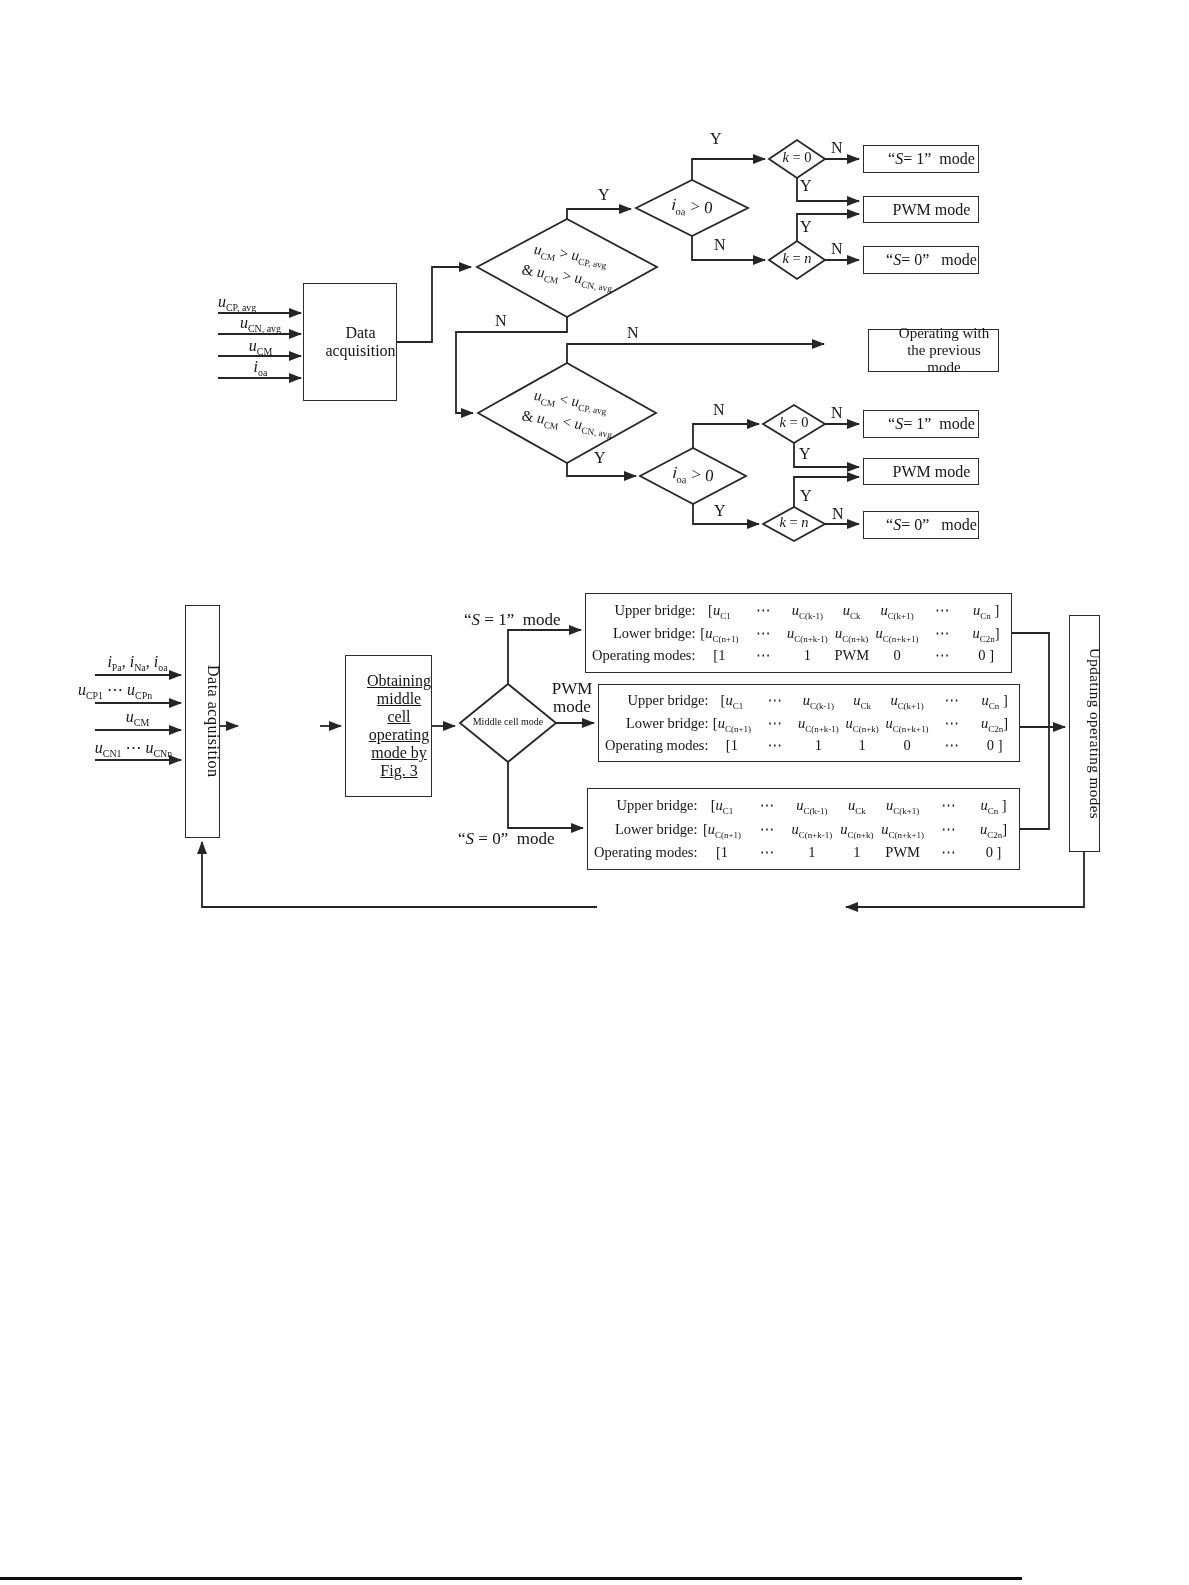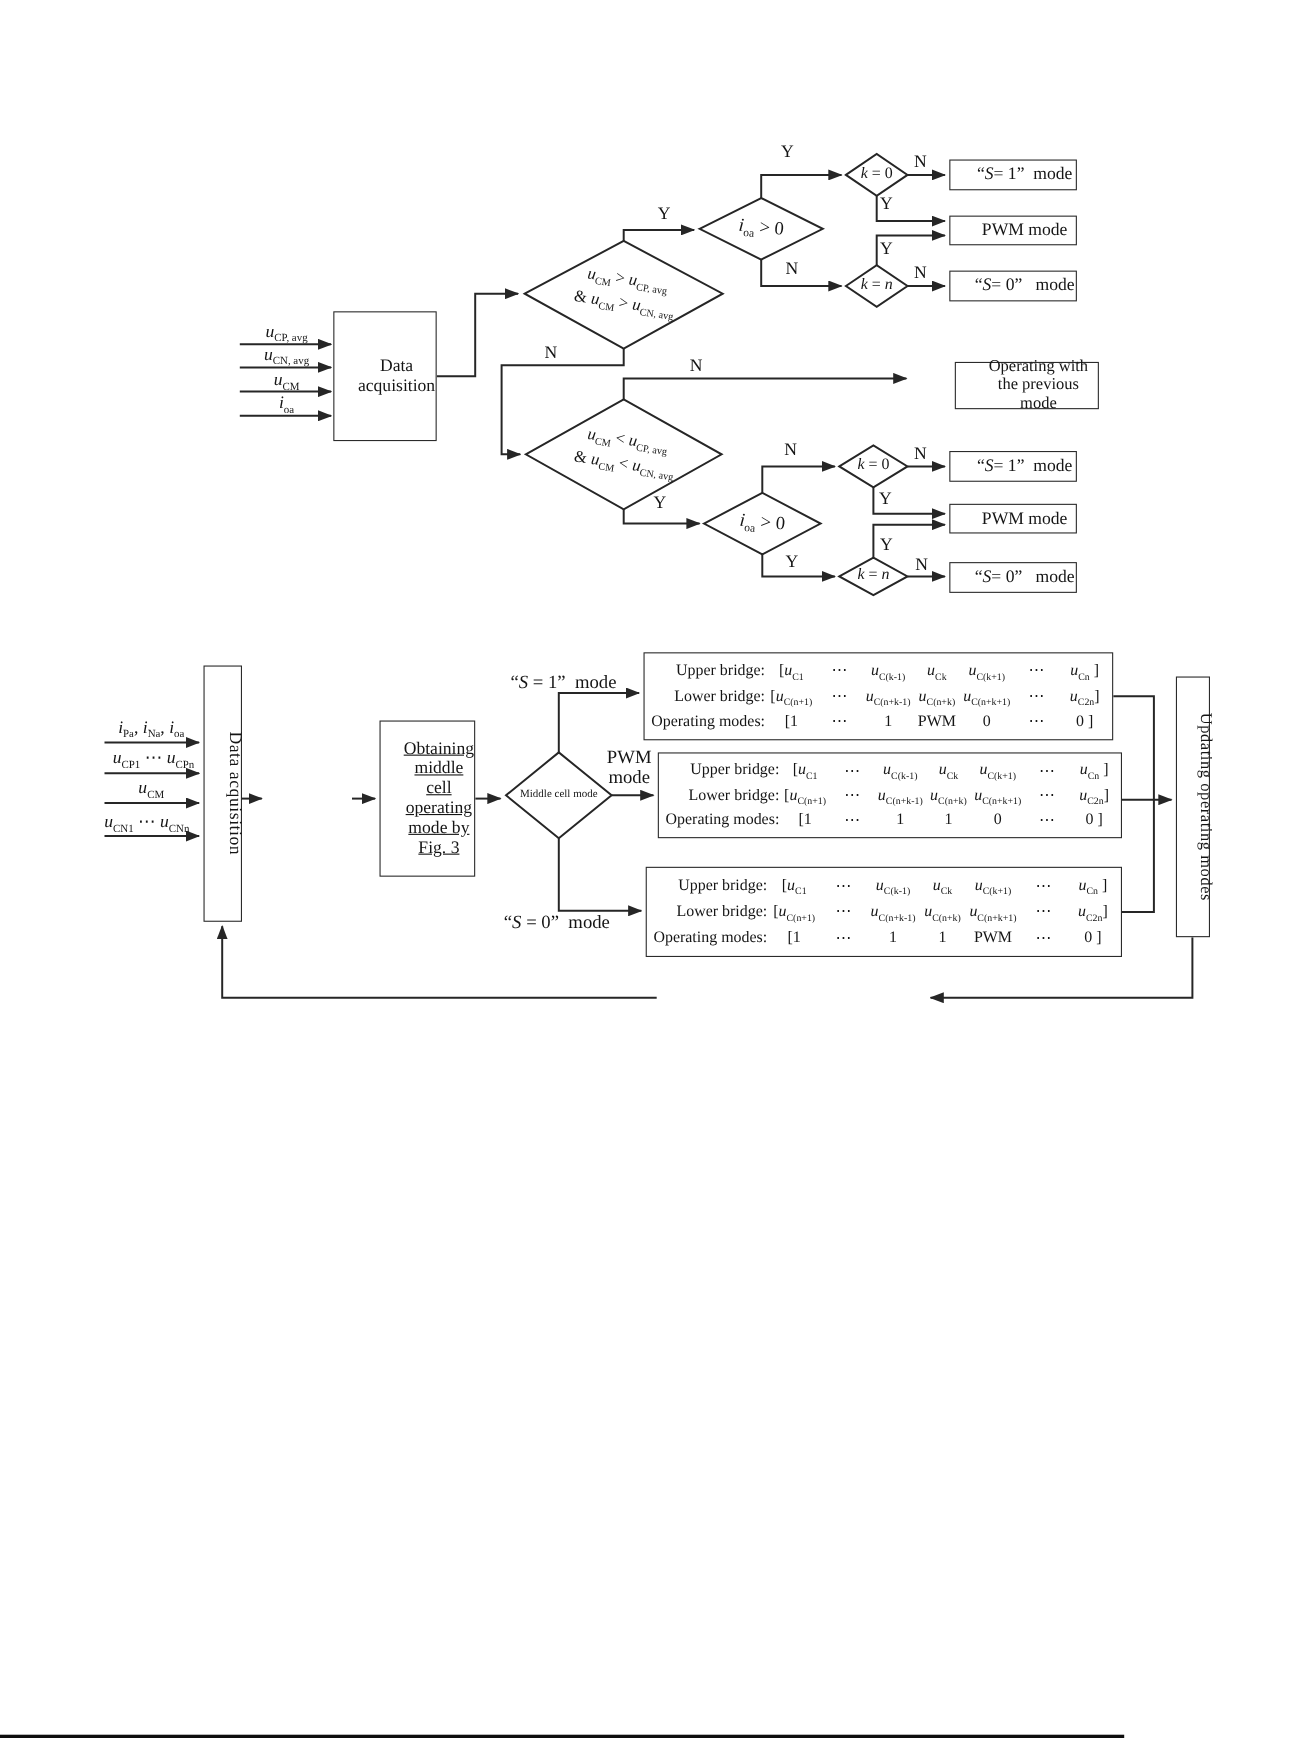--- a/index.html
+++ b/index.html
@@ -85,21 +85,21 @@
       <polygon points="769,159 797,140 825,159 797,178"></polygon>
       <polygon points="769,260 797,241 825,260 797,279"></polygon>
       <polygon points="478,413 567,363 656,413 567,463"></polygon>
       <polygon points="640,476 693,448 746,476 693,504"></polygon>
       <polygon points="763,424 794,405 825,424 794,443"></polygon>
       <polygon points="763,524 794,507 825,524 794,541"></polygon>
       <polygon points="460,723 508,684 556,723 508,762"></polygon>
     </g>
   </svg>
 
-  <div class="lbl" style="left:218px;top:294px;width:85px;text-align:center;"><i>u</i><sub>CP, avg</sub></div>
+  <div class="lbl" style="left:218px;top:294px;width:85px;"><i>u</i><sub>CP, avg</sub></div>
   <div class="lbl" style="left:218px;top:315px;width:85px;text-align:center;"><i>u</i><sub>CN, avg</sub></div>
   <div class="lbl" style="left:218px;top:338px;width:85px;text-align:center;"><i>u</i><sub>CM</sub></div>
   <div class="lbl" style="left:218px;top:359px;width:85px;text-align:center;"><i>i</i><sub>oa</sub></div>
 
   <div class="fbox" style="left:303px;top:283px;width:94px;height:118px;">Data acquisition</div>
 
   <div class="dtext slant" style="left:569px;top:266px;">
     <div><i>u</i><sub>CM</sub> &gt; <i>u</i><sub>CP, avg</sub></div>
     <div>&amp; <i>u</i><sub>CM</sub> &gt; <i>u</i><sub>CN, avg</sub></div>
   </div>
@@ -133,21 +133,21 @@
   <span class="lbl" style="left:627px;top:325px;">N</span>
   <span class="lbl" style="left:594px;top:450px;">Y</span>
   <span class="lbl" style="left:713px;top:402px;">N</span>
   <span class="lbl" style="left:831px;top:405px;">N</span>
   <span class="lbl" style="left:799px;top:446px;">Y</span>
   <span class="lbl" style="left:800px;top:488px;">Y</span>
   <span class="lbl" style="left:714px;top:503px;">Y</span>
   <span class="lbl" style="left:832px;top:506px;">N</span>
 
   <div class="lbl" style="left:90px;top:654px;width:95px;text-align:center;"><i>i</i><sub>Pa</sub>, <i>i</i><sub>Na</sub>, <i>i</i><sub>oa</sub></div>
-  <div class="lbl" style="left:92px;top:682px;width:95px;text-align:center;"><i>u</i><sub>CP1</sub> ⋯ <i>u</i><sub>CPn</sub></div>
+  <div class="lbl" style="left:78px;top:682px;width:95px;text-align:left;"><i>u</i><sub>CP1</sub> ⋯ <i>u</i><sub>CPn</sub></div>
   <div class="lbl" style="left:90px;top:709px;width:95px;text-align:center;"><i>u</i><sub>CM</sub></div>
   <div class="lbl" style="left:86px;top:740px;width:95px;text-align:center;"><i>u</i><sub>CN1</sub> ⋯ <i>u</i><sub>CNn</sub></div>
 
   <div class="fbox vtext" style="left:185px;top:605px;width:35px;height:233px;">Data acquisition</div>
   <div class="fbox" style="left:345px;top:655px;width:87px;height:142px;text-decoration:underline;">Obtaining middle cell operating mode by Fig. 3</div>
 
   <div class="dtext" style="left:508px;top:722px;white-space:normal;width:86px;font-size:10px;line-height:1.15;">Middle cell mode</div>
 
   <div class="btext" style="left:464px;top:610px;">“<i>S</i> = 1”&nbsp; mode</div>
   <div class="btext wrap" style="left:548px;top:680px;width:48px;">PWM mode</div>

